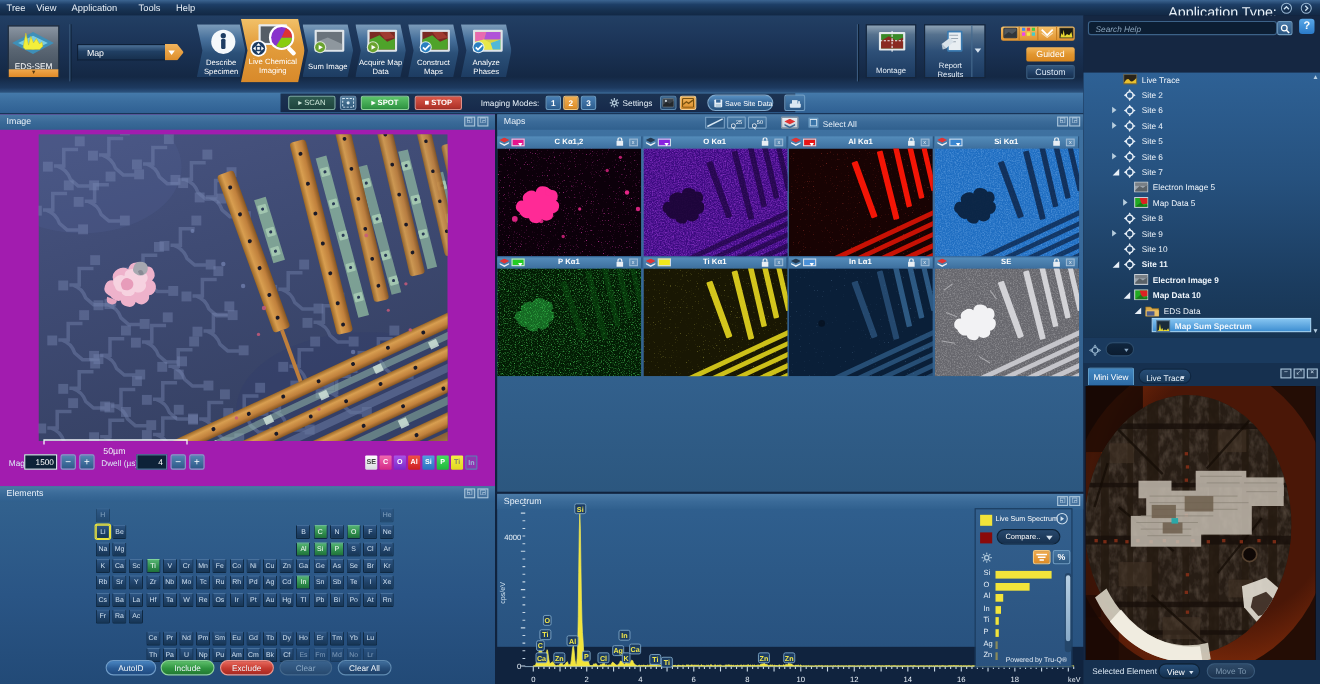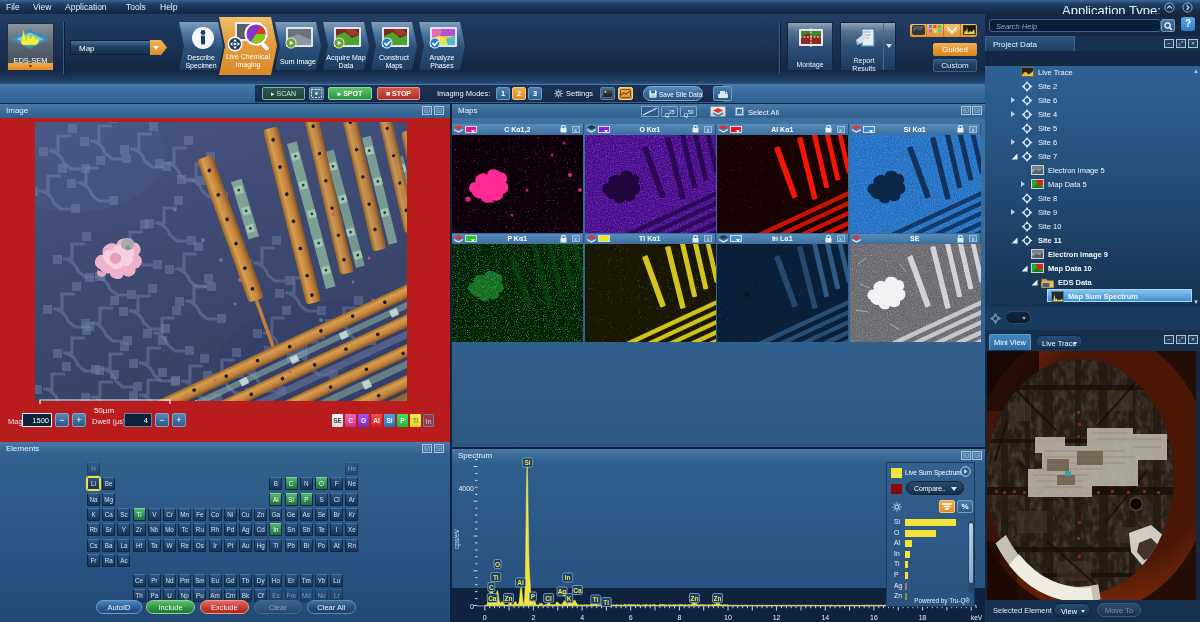--- a/index.html
+++ b/index.html
@@ -62,21 +62,21 @@
   background:linear-gradient(#457aab 0%, #3a6d9e 45%, #2f6093 100%); }
 #scaninset { position:absolute; left:255px; top:1px; width:468px; height:17px;
   background:linear-gradient(#1c3352,#16294a); }
 
 .panel-h { position:absolute; left:0; top:0; width:100%; height:14px;
   background:linear-gradient(#4a7aa6 0%, #3a6a98 50%, #30608e 100%);
   color:#eaf2fa; font-size:8px; }
 .panel-h .t { position:absolute; left:6px; top:2px; }
 .wbtn { position:absolute; top:2px; width:10px; height:9px; border:1px solid #a8c4da;
   background:rgba(255,255,255,0.08); color:#cfe2f2; font-size:6px; line-height:7px; text-align:center; }
-#imagepanel { left:0; top:104px; width:450px; height:351px; background:#b91c1c; }
+#imagepanel { left:0; top:104px; width:450px; height:351px; background:#a21caf; }
 #mapspanel { left:452px; top:104px; width:533px; height:343px;
   background:linear-gradient(#3f72a1 0%, #38699a 40%, #2c577f 100%); }
 #elempanel { left:0; top:442px; width:450px; height:180px;
   background:linear-gradient(#33638f 0%, #2a5585 55%, #224a77 100%); }
 #specpanel { left:452px; top:449px; width:533px; height:139px;
   background:linear-gradient(#30608f 0%, #28527f 100%); }
 
 #sidebar { left:985px; top:14px; width:215px; height:608px; background:#152742; }
 .sbtab { position:absolute; top:0; height:15px; background:linear-gradient(#2c5480,#1e4065);
   border:1px solid #3a6490; border-bottom:none; color:#d8e8f4; font-size:7.5px;
@@ -94,21 +94,21 @@
 .sprow { position:absolute; left:0; width:100%; height:10px; }
 .sprow span { position:absolute; left:4px; top:0; color:#e8f0f8; font-size:6.8px; }
 .sprow i { position:absolute; left:15px; top:1px; height:7px; background:#f2e43a; display:block; }
 .chip { position:absolute; top:310px; width:11px; height:13px; border-radius:1px;
   font-size:6.5px; text-align:center; line-height:13px; font-weight:bold; }
 </style>
 </head>
 <body>
 <div id="app">
   <div id="menubar" class="abs">
-    <span class="mi" style="left:6px">File</span>
+    <span class="mi" style="left:6px">Tree</span>
     <span class="mi" style="left:33px">View</span>
     <span class="mi" style="left:65px">Application</span>
     <span class="mi" style="left:126px">Tools</span>
     <span class="mi" style="left:160px">Help</span>
     <span class="mi" style="left:1062px;font-size:13px;top:3px">Application Type: <b>General Analysis</b></span>
     <svg class="mi" width="11" height="11" viewBox="0 0 12 12" style="left:1164px;top:1.5px">
         <circle cx="6" cy="6" r="5" fill="none" stroke="#9ab8d4" stroke-width="1"></circle>
         <path d="M3.5,7 L6,4.5 L8.5,7" stroke="#cfe2f2" stroke-width="1.3" fill="none"></path>
       </svg>
     <svg class="mi" width="11" height="11" viewBox="0 0 12 12" style="left:1182px;top:1.5px">
@@ -1404,28 +1404,20 @@
         <span style="position:absolute;left:6px;top:2px">Search Help</span>
       </div>
     <div class="abs" style="left:176px;top:5px;width:14px;height:13px;background:linear-gradient(#4a7aa8,#2a5580);border:1px solid #6f9cc0;border-radius:2px">
         <svg width="9" height="9" viewBox="0 0 9 9" style="position:absolute;left:2px;top:2px">
           <circle cx="3.5" cy="3.5" r="2.6" fill="none" stroke="#fff" stroke-width="1.2"></circle>
           <path d="M5.5,5.5 L8,8" stroke="#fff" stroke-width="1.4"></path>
         </svg>
       </div>
     <div class="abs" style="left:196px;top:3px;width:14px;height:14px;background:linear-gradient(#5aa8e8,#2a7ac8);border-radius:3px;color:#fff;font-size:10px;font-weight:bold;text-align:center;line-height:14px">?</div>
 
-    <div class="abs" style="left:0;top:22px;width:215px;height:15px;background:#16304f">
-      <div style="position:absolute;left:0;top:0;width:90px;height:15px;background:linear-gradient(#2c5580,#1d3f63);border:1px solid #3a6490;border-bottom:none;color:#e8f2fa;font-size:8px">
-          <span style="position:absolute;left:7px;top:2.5px">Project Data</span>
-        </div>
-      <div class="wbtn" style="right:26px;top:3px">−</div>
-        <div class="wbtn" style="right:14px;top:3px">⤢</div>
-        <div class="wbtn" style="right:2px;top:3px">×</div>
-    </div>
 
 
     <div class="abs" style="left:0;top:52px;width:215px;height:241px;background:linear-gradient(#2e6195 0%, #26517e 40%, #1b3c5f 80%, #173452 100%)">
       <div style="position:absolute;right:1px;top:2px;color:#b8d0e4;font-size:6px">▲</div>
       <div style="position:absolute;right:1px;bottom:2px;color:#b8d0e4;font-size:6px">▼</div>
     </div>
     <div class="abs" style="left:0;top:52px;width:215px;height:241px">
       <svg width="13" height="10" viewBox="0 0 13 10" style="position:absolute;left:36px;top:1px">
           <rect x="0.5" y="0.5" width="12" height="9" fill="#2a2418" stroke="#6a6a5a"></rect>
           <path d="M1,8 Q4,3 6,6 T12,4 L12,9 L1,9 Z" fill="#e8c030"></path>
@@ -1520,21 +1512,21 @@
         </svg>
         <span style="position:absolute;left:63px;top:198px;color:#f0f6fc;font-size:7.5px;font-weight:bold">Map Data 10</span>
       <svg width="7" height="7" viewBox="0 0 7 7" style="position:absolute;left:46px;top:213px">
           <path d="M6.5,0.5 L6.5,6.5 L0.5,6.5 Z" fill="#e8f0f8"></path>
         </svg>
         <svg width="13" height="11" viewBox="0 0 13 11" style="position:absolute;left:56px;top:211px">
           <path d="M0.5,2 L5,2 L6.5,3.5 L12.5,3.5 L12.5,10.5 L0.5,10.5 Z" fill="#d8a84a" stroke="#8a6a20" stroke-width="0.6"></path>
           <path d="M0.5,5 L12.5,5 L12.5,10.5 L0.5,10.5 Z" fill="#e8c068"></path>
           <rect x="1.5" y="6" width="7" height="4" fill="#4a5a8a"></rect>
         </svg>
-        <span style="position:absolute;left:73px;top:212px;color:#f0f6fc;font-size:7.5px;font-weight:bold">EDS Data</span>
+        <span style="position:absolute;left:73px;top:212px;color:#f0f6fc;font-size:7.5px;font-weight:normal">EDS Data</span>
       <div style="position:absolute;left:62px;top:223px;width:145px;height:13px;background:linear-gradient(#85c4f0,#3f8fd2);border:1px solid #a8d8f8"></div>
         <svg width="13" height="11" viewBox="0 0 13 11" style="position:absolute;left:66px;top:225px">
           <rect x="0.5" y="0.5" width="12" height="10" fill="#1a2a38" stroke="#5a7a96"></rect>
           <path d="M1,10 L2.5,9 L3.5,3 L4.5,9 L5.5,7 L6.5,9.5 L8,8.5 L9.5,9.3 L11,7.5 L12,10 Z" fill="#e8d830"></path>
         </svg>
         <span style="position:absolute;left:83px;top:226px;color:#f0f6fc;font-size:7.5px;font-weight:bold">Map Sum Spectrum</span>
     </div>
 
     <div class="abs" style="left:0;top:293px;width:215px;height:23px;background:#1a3a5e">
       <svg width="11" height="11" viewBox="0 0 12 12" style="position:absolute;left:5px;top:6px">

